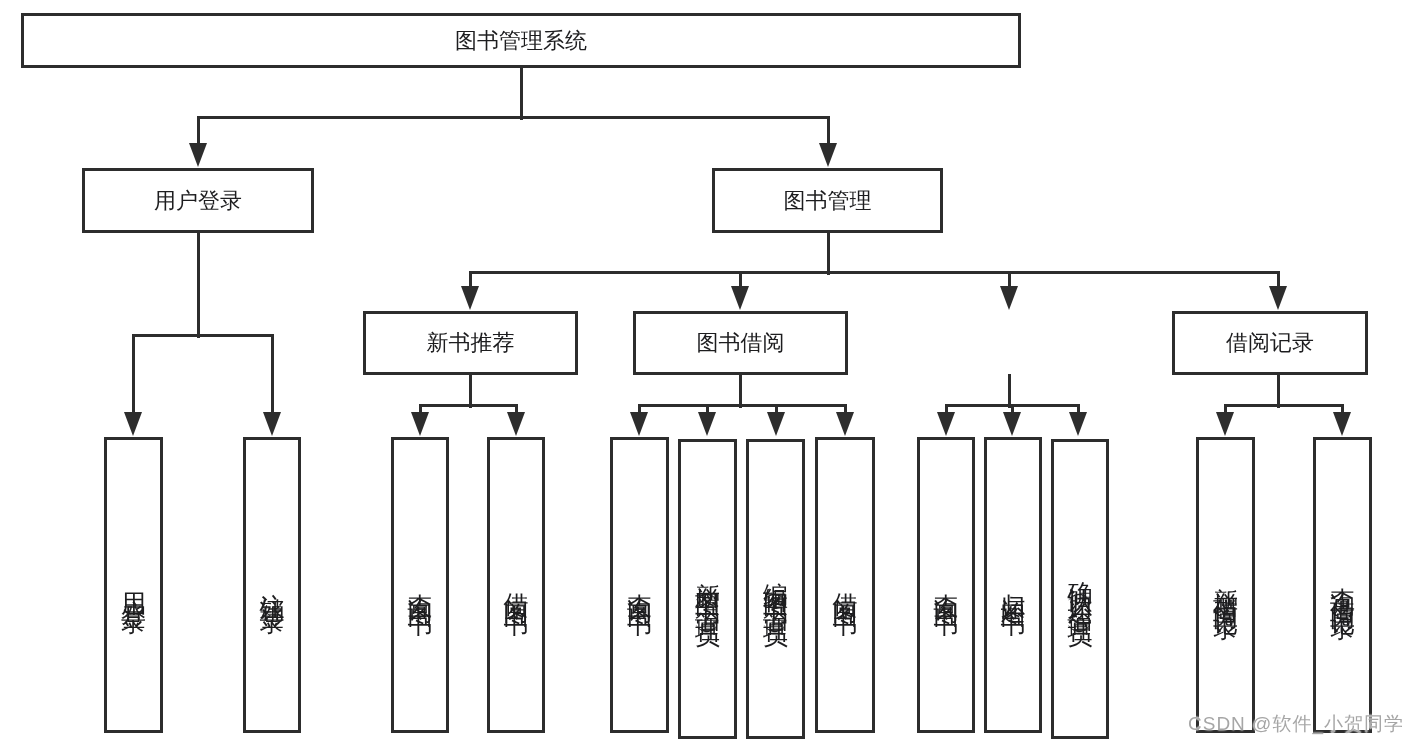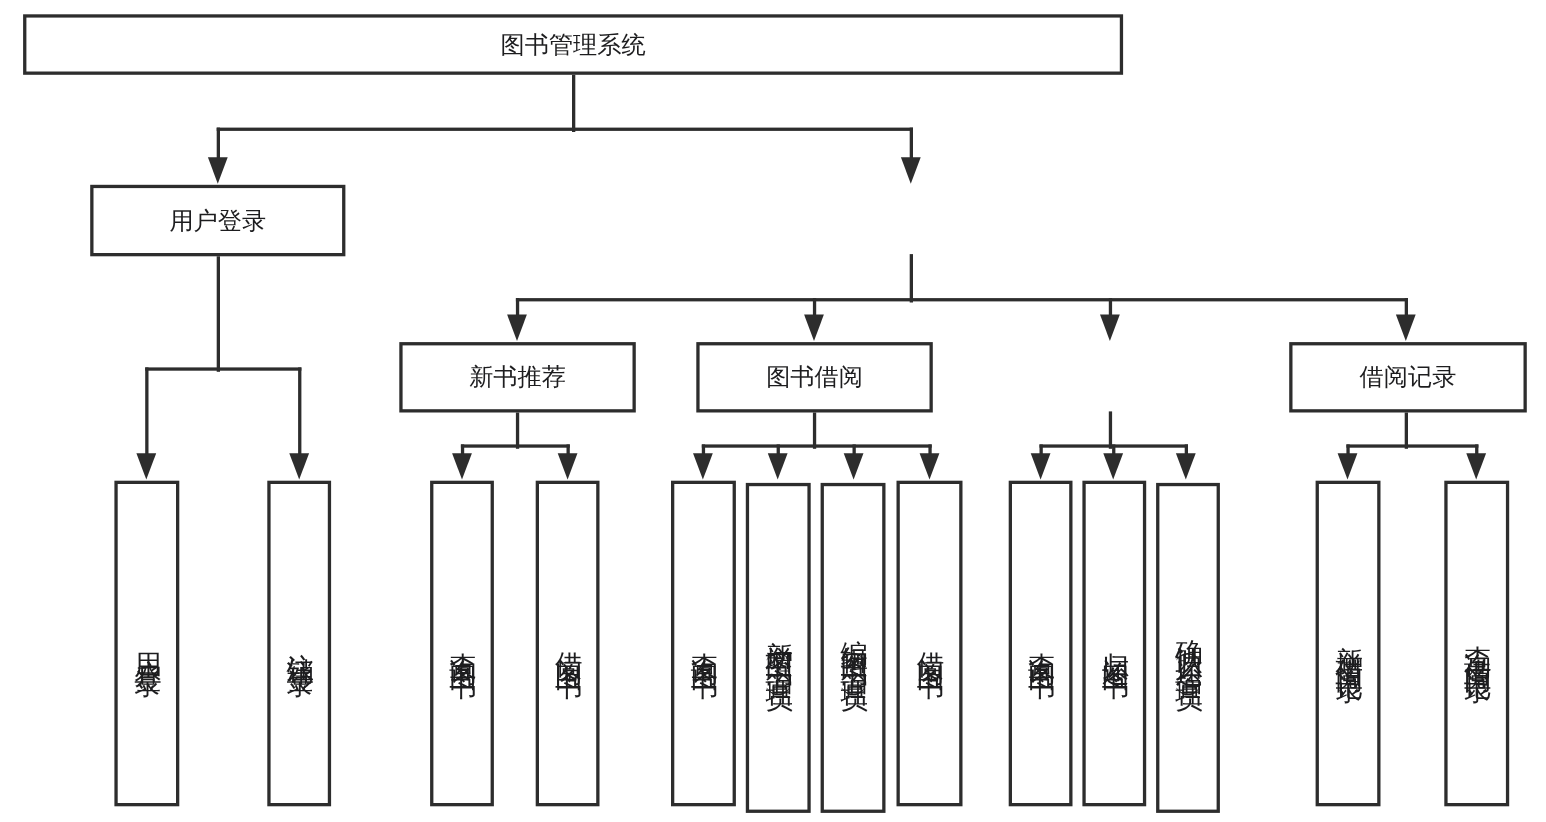--- a/index.html
+++ b/index.html
@@ -112,36 +112,38 @@
       <div class="arrow" style="left: 937px; top: 412px;"></div>
       <div class="arrow" style="left: 1003px; top: 412px;"></div>
       <div class="arrow" style="left: 1069px; top: 412px;"></div>
       <div class="arrow" style="left: 1216px; top: 412px;"></div>
       <div class="arrow" style="left: 1333px; top: 412px;"></div>
     </div>
 
   <div class="box" style="left:21px; top:13px; width:1000px; height:55px;">图书管理系统</div>
 
   <div class="box" style="left:82px; top:168px; width:232px; height:65px;">用户登录</div>
+  <div class="box" style="left:712px; top:168px; width:231px; height:65px;">图书管理</div>
 
   <div class="box" style="left:633px; top:311px; width:215px; height:64px;">图书借阅</div>
   <div class="box" style="left:363px; top:311px; width:215px; height:64px;">新书推荐</div>
-  <div class="box" style="left:1172px; top:311px; width:216px; height:64px;">借阅记录</div>
+  <div class="box" style="left:1172px; top:311px; width:196px; height:64px;">借阅记录</div>
 
   <div class="box vbox" style="left:104px; top:437px; width:59px; height:296px;">用户登录</div>
   <div class="box vbox" style="left:243px; top:437px; width:58px; height:296px;">注销登录</div>
 
   <div class="box vbox" style="left:391px; top:437px; width:58px; height:296px;">查询图书</div>
   <div class="box vbox" style="left:487px; top:437px; width:58px; height:296px;">借阅图书</div>
 
   <div class="box vbox" style="left:610px; top:437px; width:59px; height:296px;">查询图书</div>
   <div class="box vbox" style="left:678px; top:439px; width:59px; height:300px;">新增图书（管理员）</div>
   <div class="box vbox" style="left:746px; top:439px; width:59px; height:300px;">编辑图书（管理员）</div>
   <div class="box vbox" style="left:815px; top:437px; width:60px; height:296px;">借阅图书</div>
 
   <div class="box vbox" style="left:917px; top:437px; width:58px; height:296px;">查询图书</div>
   <div class="box vbox" style="left:984px; top:437px; width:58px; height:296px;">归还图书</div>
   <div class="box vbox" style="left:1051px; top:439px; width:58px; height:300px;">确认归还（管理员）</div>
 
   <div class="box vbox" style="left:1196px; top:437px; width:59px; height:296px;">新增借阅记录</div>
   <div class="box vbox" style="left:1313px; top:437px; width:59px; height:296px;">查询借阅记录</div>
 
+  <div class="watermark">CSDN @软件_小贺同学</div>
 </div>
 
 </body></html>

